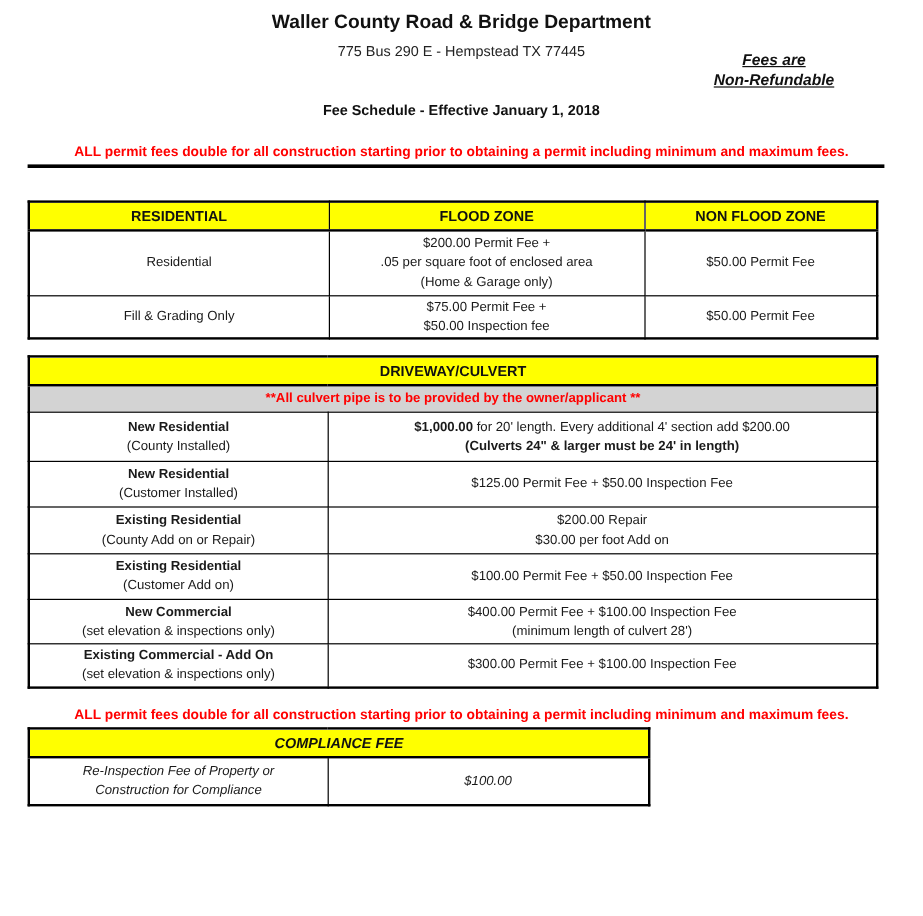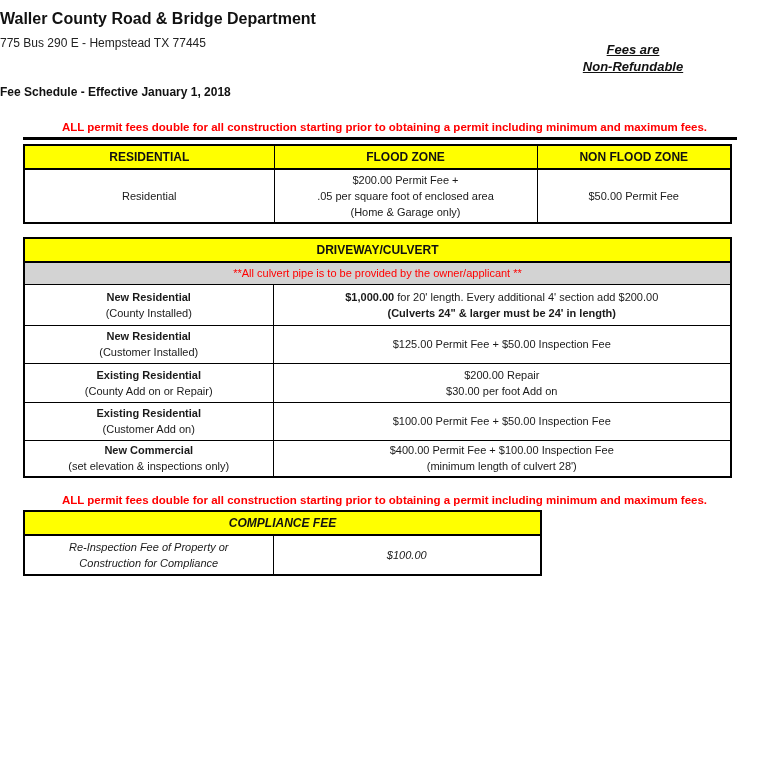--- a/index.html
+++ b/index.html
@@ -9,21 +9,21 @@
   }
   body {
     width: 769px;
     height: 763px;
     font-family: "Liberation Sans", sans-serif;
     color: #1a1a1a;
     position: relative;
     overflow: hidden;
   }
   .doc-header {
-    text-align: left;
+    text-align: center;
     padding-top: 10px;
   }
   .doc-title {
     font-size: 16px;
     font-weight: bold;
     color: #111;
     margin-bottom: 7px;
   }
   .doc-address, .doc-phone {
     font-size: 12px;
@@ -32,21 +32,21 @@
   }
   .doc-schedule {
     font-size: 12px;
     font-weight: bold;
     margin-top: 33px;
     color: #111;
   }
   .nonrefund {
     position: absolute;
     top: 41px;
-    right: 76px;
+    right: 64px;
     width: 120px;
     text-align: center;
     font-size: 13px;
     font-weight: bold;
     font-style: italic;
     line-height: 17px;
     color: #111;
   }
   .nonrefund div { text-decoration: underline; }
   .warning {
@@ -79,27 +79,27 @@
     overflow: hidden;
   }
   table.tbl th {
     background: #FFFF00;
     font-size: 12px;
     font-weight: bold;
     border-bottom: 2px solid #000000;
     color: #111;
   }
   .pre { white-space: pre-line; }
-  table.residential { margin-top: 4px; width: 707px; border-radius: 21px; }
+  table.residential { margin-top: 27px; width: 707px; border-radius: 21px; }
   table.driveway    { margin-top: 13px; width: 707px; }
   table.compliance  { margin-top: 4px;  width: 517px; font-style: italic; }
   .subhead td {
     background: #D3D3D3;
     color: #FF0000;
-    font-weight: normal;
+    font-weight: bold;
     font-size: 12px;
   }
   td.namecell {
     text-align: left;
     padding-left: 5px;
     vertical-align: middle;
   }
   td.namecell .rowname { font-weight: bold; }
   .feebold { font-weight: bold; }
   .feenote { font-weight: bold; }
@@ -137,20 +137,26 @@
       </tr>
     </thead>
     <tbody>
       <tr style="height:54px">
         <td class="pre">Residential</td>
         <td class="pre">$200.00 Permit Fee +
 .05 per square foot of enclosed area
 (Home &amp; Garage only)</td>
         <td class="pre">$50.00 Permit Fee</td>
       </tr>
+      <tr style="height:36px">
+        <td class="pre">Fill &amp; Grading Only</td>
+        <td class="pre">$75.00 Permit Fee +
+$50.00 Inspection fee</td>
+        <td class="pre">$50.00 Permit Fee</td>
+      </tr>
     </tbody>
   </table>
 
   <table class="tbl driveway">
     <colgroup>
         <col style="width:249px">
         <col style="width:458px">
       </colgroup>
     <thead>
       <tr style="height:24px">
@@ -194,20 +200,27 @@
         <td class="pre">$100.00 Permit Fee + $50.00 Inspection Fee</td>
       </tr>
       <tr style="height:37px">
         <td class="namecell">
           <div class="rowname">New Commercial</div>
           <div>(set elevation &amp; inspections only)</div>
         </td>
         <td class="pre">$400.00 Permit Fee + $100.00 Inspection Fee
 (minimum length of culvert 28')</td>
       </tr>
+      <tr style="height:37px">
+        <td class="namecell">
+          <div class="rowname">Existing Commercial - Add On</div>
+          <div>(set elevation &amp; inspections only)</div>
+        </td>
+        <td class="pre">$300.00 Permit Fee + $100.00 Inspection Fee</td>
+      </tr>
     </tbody>
   </table>
 
   <div class="warning second">ALL permit fees double for all construction starting prior to obtaining a permit including minimum and maximum fees.</div>
 
   <table class="tbl compliance">
     <colgroup>
         <col style="width:249px">
         <col style="width:268px">
       </colgroup>

